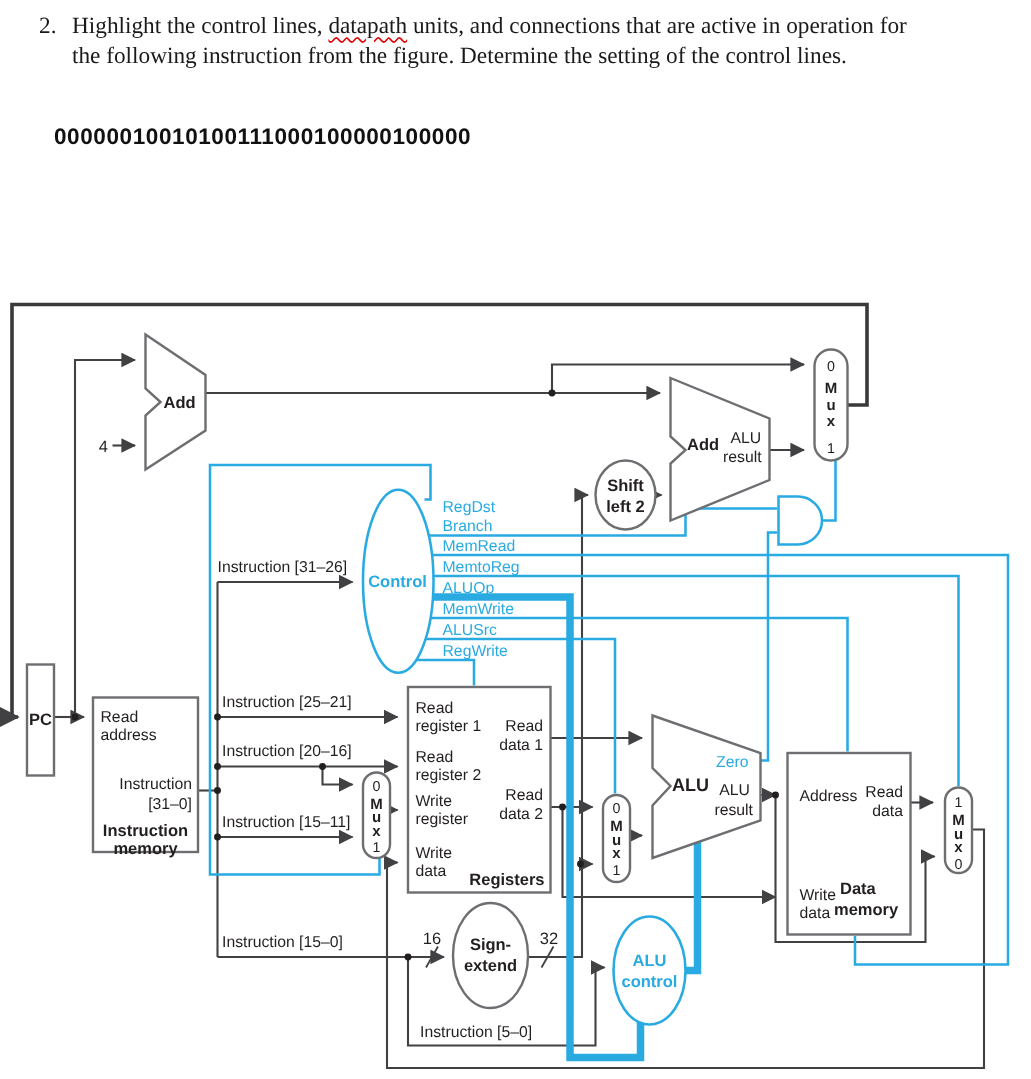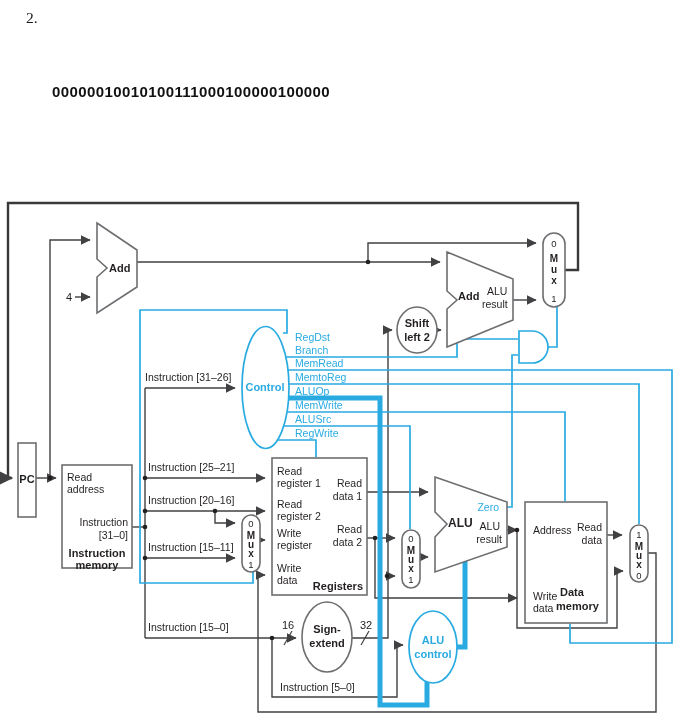--- a/index.html
+++ b/index.html
@@ -2,21 +2,21 @@
 <html><head>
 <meta charset="utf-8">
 <style>
   html,body{margin:0;padding:0;background:#fff;}
   #page{position:relative;width:687px;height:719px;background:#fff;overflow:hidden;
         font-family:"Liberation Serif",serif;color:#1a1a1a;}
   .question{position:absolute;left:26px;top:8px;width:656px;display:flex;
             font-size:15.5px;line-height:20px;}
   .qnum{width:22px;flex:none;}
   .sic{text-decoration:underline wavy #e00000 1px;text-underline-offset:2px;}
-  .binary{position:absolute;left:52px;top:83px;font-family:"Liberation Sans",sans-serif;
+  .binary{position:absolute;left:36px;top:83px;font-family:"Liberation Sans",sans-serif;
           font-weight:bold;font-size:15px;letter-spacing:.4px;color:#111;}
   svg{position:absolute;left:0;top:0;}
   svg text{font-family:"Liberation Sans",sans-serif;fill:#231F20;font-size:10.5px;}
   .b{font-weight:bold;}
   .t11{font-size:11px;}
   .t12{font-size:12px;}
   .mid{text-anchor:middle;}
   .end{text-anchor:end;}
   .blue{fill:#29ABE2;}
   .mx{font-size:10px;font-weight:bold;text-anchor:middle;}
@@ -29,20 +29,24 @@
   .shb{fill:#fff;stroke:#29ABE2;stroke-width:1.7;}
   .dot{fill:#231F20;}
 </style>
 </head>
 <body>
 
 <div id="page">
 
   <div class="question">
     <span class="qnum">2.</span>
+    <span>
+      <span>Highlight the control lines, </span><span class="sic">datapath</span><span> units, and connections that are active in operation for</span><br>
+      <span>the following instruction from the figure. Determine the setting of the control lines.</span>
+    </span>
   </div>
 
   <div class="binary">00000010010100111000100000100000</div>
 
   <svg width="687" height="719" viewBox="0 0 687 719">
     <defs>
       <marker id="ak" markerWidth="8" markerHeight="8" refX="6.5" refY="3.5" orient="auto">
         <path d="M0,0 L7,3.5 L0,7 z" fill="#414042"></path>
       </marker>
     </defs>

